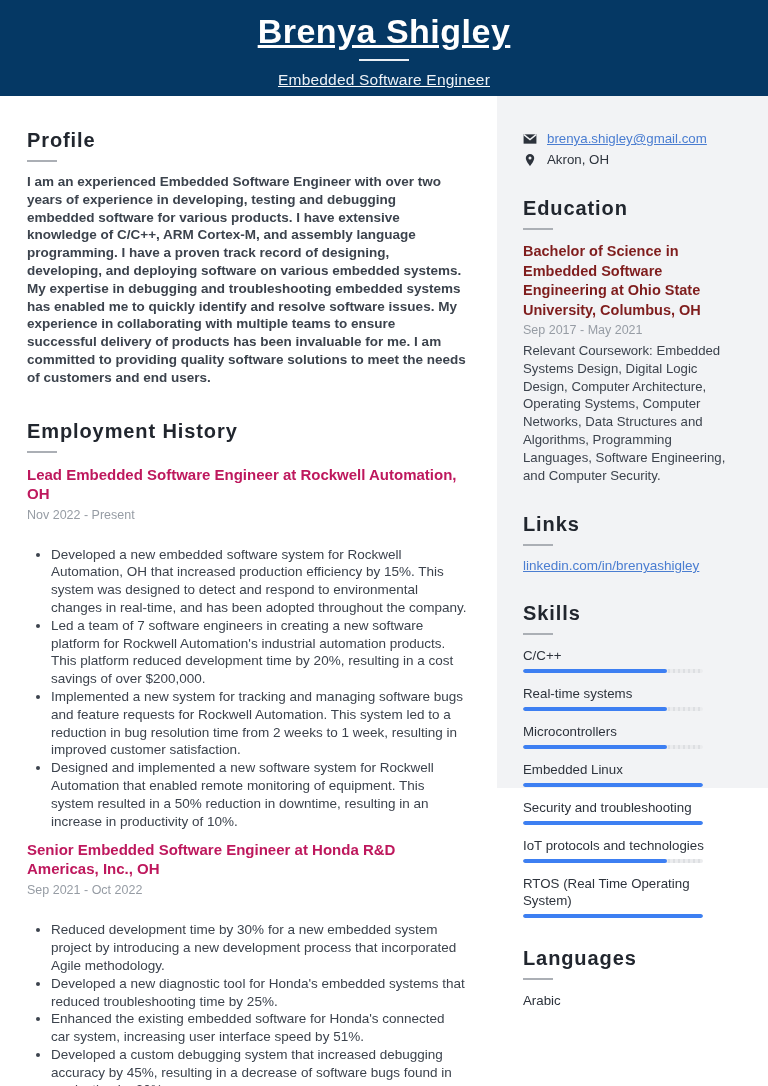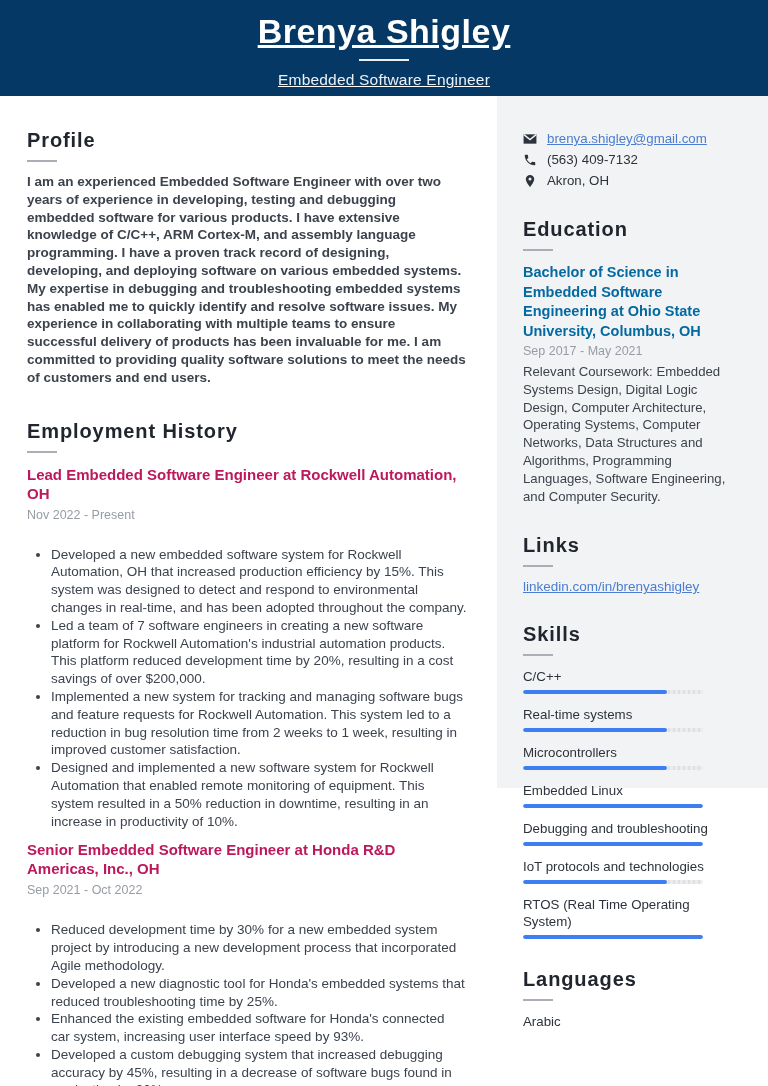--- a/index.html
+++ b/index.html
@@ -124,21 +124,21 @@
     text-decoration: underline;
     cursor: pointer;
     text-align: right;
   }
   .sidebar-section { margin-top: 28px; }
   .degree {
     margin-top: 12px;
     font-size: 14.5px;
     line-height: 19.5px;
     font-weight: 700;
-    color: #0369a1;
+    color: #7f1d1d;
   }
   .edu-dates {
     font-size: 12.5px;
     line-height: 17px;
     color: #969ca4;
     margin-top: 2px;
   }
   .coursework {
     margin-top: 3px;
     font-size: 13.2px;
@@ -204,21 +204,21 @@
             <li>Designed and implemented a new software system for Rockwell Automation that enabled remote monitoring of equipment. This system resulted in a 50% reduction in downtime, resulting in an increase in productivity of 10%.</li>
           </ul>
         </div>
 
         <div class="job">
           <div class="job-heading">Senior Embedded Software Engineer at Honda R&amp;D Americas, Inc., OH</div>
           <div class="job-dates">Sep 2021 - Oct 2022</div>
           <ul class="job-bullets">
             <li>Reduced development time by 30% for a new embedded system project by introducing a new development process that incorporated Agile methodology.</li>
             <li>Developed a new diagnostic tool for Honda's embedded systems that reduced troubleshooting time by 25%.</li>
-            <li>Enhanced the existing embedded software for Honda's connected car system, increasing user interface speed by 93%.</li>
+            <li>Enhanced the existing embedded software for Honda's connected car system, increasing user interface speed by 51%.</li>
             <li>Developed a custom debugging system that increased debugging accuracy by 45%, resulting in a decrease of software bugs found in production by 20%.</li>
           </ul>
         </div>
       </div>
 
     </div>
 
     <div class="sidebar">
 
       <div class="contact-block">
@@ -227,28 +227,20 @@
             <svg viewBox="0 0 24 24" width="14" height="14">
                 <path d="M1 4h22v16H1z" fill="#2d333c"></path>
                 <path d="M1.5 4.5l10.5 8.5L22.5 4.5" stroke="#f2f3f5" stroke-width="2.4" fill="none"></path>
               </svg>
           </span>
           <a class="link">brenya.shigley@gmail.com</a>
         </div>
         <div class="contact-row">
           <span class="cicon">
             <svg viewBox="0 0 24 24" width="14" height="14">
-                <path d="M6.6 10.8c1.5 3 3.6 5.1 6.6 6.6l2.2-2.2c.3-.3.7-.4 1-.2 1.1.4 2.3.6 3.6.6.6 0 1 .4 1 1V20c0 .6-.4 1-1 1C10.6 21 3 13.4 3 4c0-.6.4-1 1-1h3.5c.6 0 1 .4 1 1 0 1.2.2 2.4.6 3.6.1.3 0 .7-.3 1l-2.2 2.2z" fill="#2d333c"></path>
-              </svg>
-          </span>
-          <span>(563) 409-7132</span>
-        </div>
-        <div class="contact-row">
-          <span class="cicon">
-            <svg viewBox="0 0 24 24" width="14" height="14">
                 <path d="M12 1.5C8 1.5 4.8 4.7 4.8 8.7c0 5.4 7.2 13.8 7.2 13.8s7.2-8.4 7.2-13.8c0-4-3.2-7.2-7.2-7.2z" fill="#2d333c"></path>
                 <circle cx="12" cy="8.7" r="2.6" fill="#f2f3f5"></circle>
               </svg>
           </span>
           <span>Akron, OH</span>
         </div>
       </div>
 
       <div class="sidebar-section">
         <div class="section-heading">Education</div>
@@ -288,21 +280,21 @@
               <div class="meter-fill" style="width: 80%;"></div>
             </div>
         </div>
         <div class="meter-item">
           <div class="meter-label">Embedded Linux</div>
           <div class="meter-track">
               <div class="meter-fill" style="width: 100%;"></div>
             </div>
         </div>
         <div class="meter-item">
-          <div class="meter-label">Debugging and troubleshooting</div>
+          <div class="meter-label">Security and troubleshooting</div>
           <div class="meter-track">
               <div class="meter-fill" style="width: 100%;"></div>
             </div>
         </div>
         <div class="meter-item">
           <div class="meter-label">IoT protocols and technologies</div>
           <div class="meter-track">
               <div class="meter-fill" style="width: 80%;"></div>
             </div>
         </div>

